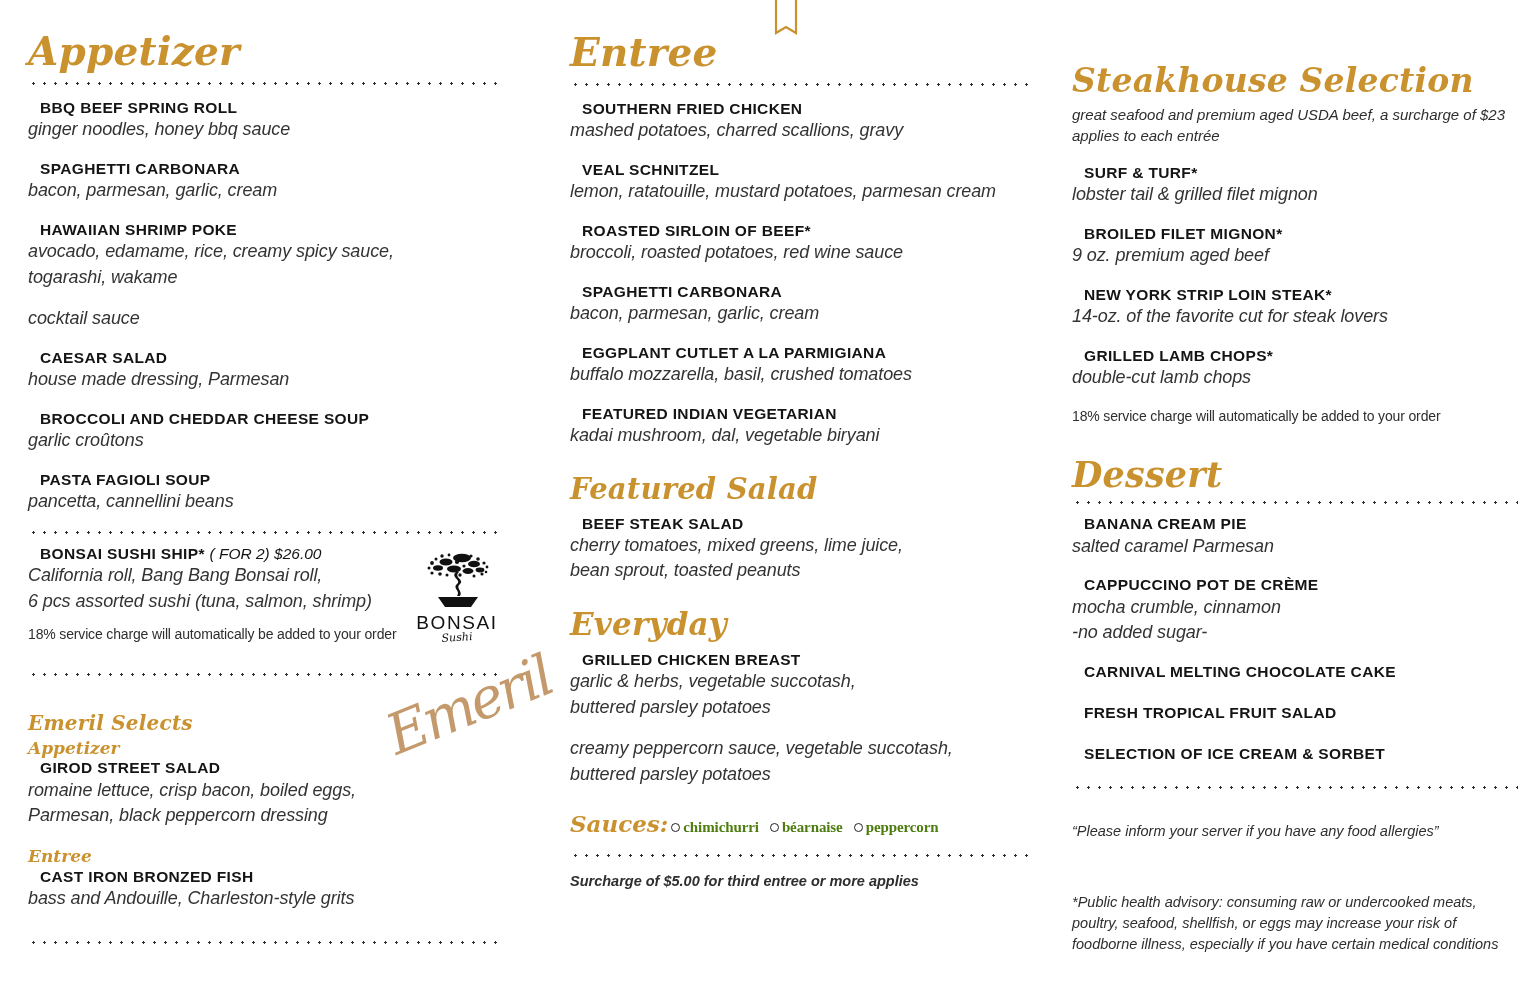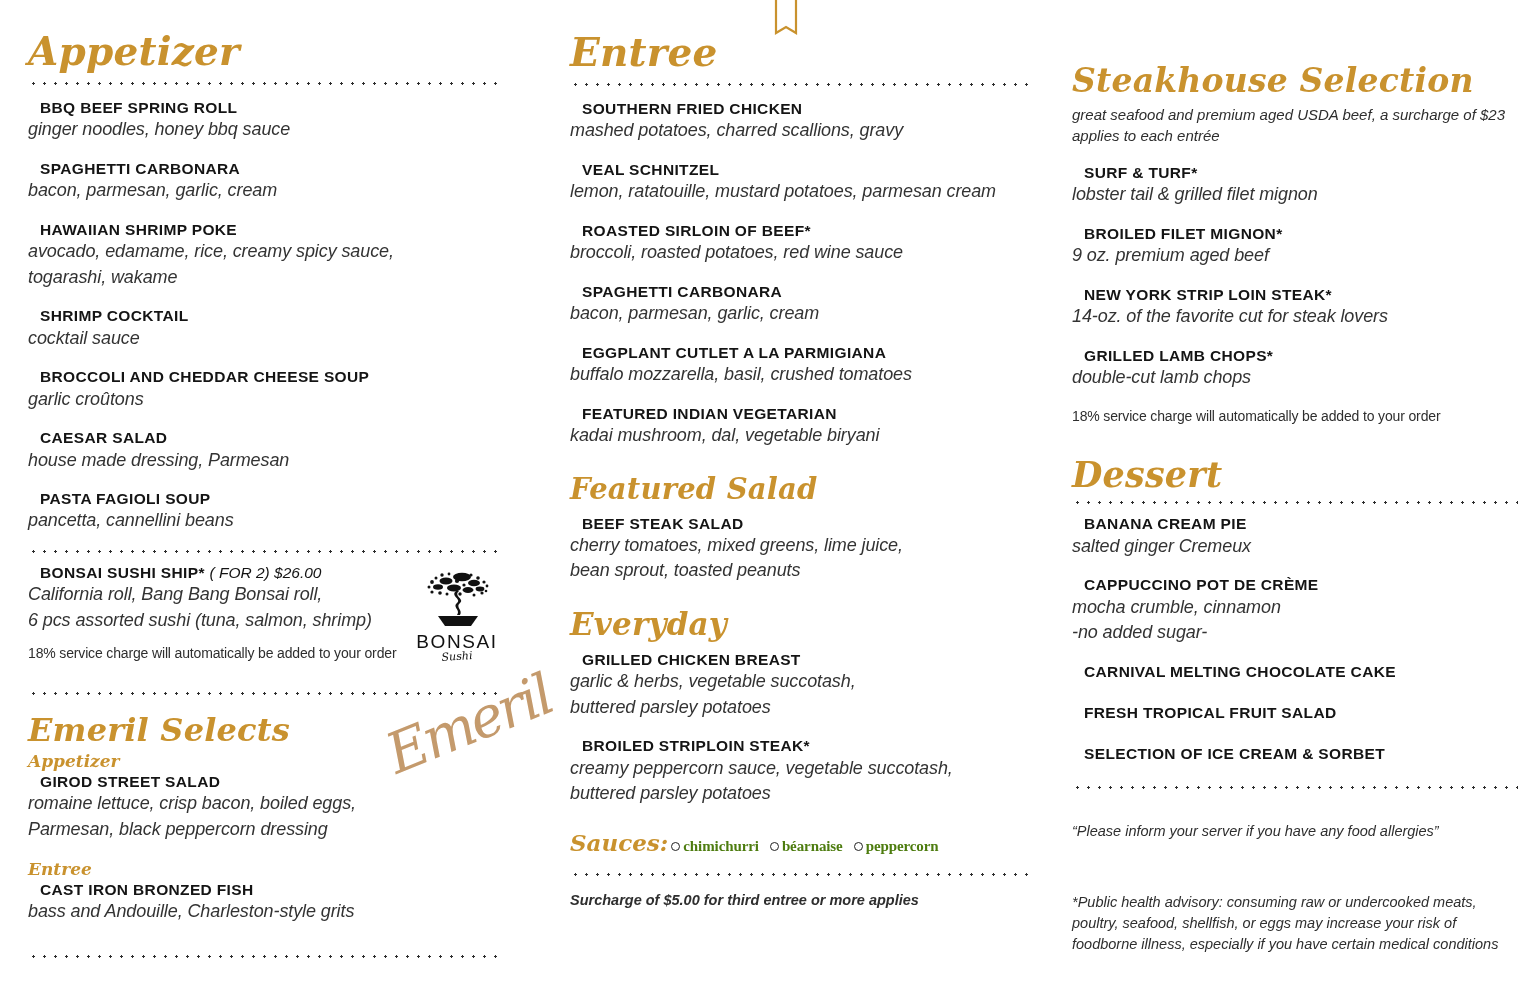--- a/index.html
+++ b/index.html
@@ -54,21 +54,21 @@
     color: #c9922e;
     letter-spacing: 0.2px;
     line-height: 1;
   }
   .h-appetizer  { font-size: 39px; margin-top: 32px; }
   .h-entree     { font-size: 39px; margin-top: 33px; }
   .h-steakhouse { font-size: 33px; margin-top: 64px; }
   .h-featured   { font-size: 29px; margin-top: 26px; margin-bottom: 10px; }
   .h-everyday   { font-size: 31px; margin-top: 25px; margin-bottom: 10px; }
   .h-dessert    { font-size: 35px; margin-top: 31px; }
-  .h-emeril     { font-size: 32px; margin-top: 6px; margin-bottom: 6px; }
+  .h-emeril     { font-size: 20px; margin-top: 24px; margin-bottom: 6px; }
   .h-sub {
     font-family: "DejaVu Serif", "Liberation Serif", serif;
     font-style: italic;
     font-weight: bold;
     color: #c9922e;
     font-size: 17px;
     line-height: 1.1;
     margin-bottom: 1px;
   }
 
@@ -250,30 +250,29 @@
         </div>
         <div class="item">
           <div class="item-name">SPAGHETTI CARBONARA</div>
           <div class="item-desc">bacon, parmesan, garlic, cream</div>
         </div>
         <div class="item">
           <div class="item-name">HAWAIIAN SHRIMP POKE</div>
           <div class="item-desc">avocado, edamame, rice, creamy spicy sauce,<br>togarashi, wakame</div>
         </div>
         <div class="item">
-          <div class="item-name">SHRIMP COCKTAIL</div>
           <div class="item-desc">cocktail sauce</div>
+        </div>
+        <div class="item">
+          <div class="item-name">CAESAR SALAD</div>
+          <div class="item-desc">house made dressing, Parmesan</div>
         </div>
         <div class="item">
           <div class="item-name">BROCCOLI AND CHEDDAR CHEESE SOUP</div>
           <div class="item-desc">garlic croûtons</div>
-        </div>
-        <div class="item">
-          <div class="item-name">CAESAR SALAD</div>
-          <div class="item-desc">house made dressing, Parmesan</div>
         </div>
         <div class="item">
           <div class="item-name">PASTA FAGIOLI SOUP</div>
           <div class="item-desc">pancetta, cannellini beans</div>
         </div>
       </div>
 
       <div class="dots tight"></div>
 
       <div class="bonsai-row">
@@ -396,21 +395,20 @@
         <div class="item-desc">cherry tomatoes, mixed greens, lime juice,<br>bean sprout, toasted peanuts</div>
       </div>
 
       <div class="gold-head h-everyday">Everyday</div>
 
       <div class="item">
         <div class="item-name">GRILLED CHICKEN BREAST</div>
         <div class="item-desc">garlic &amp; herbs, vegetable succotash,<br>buttered parsley potatoes</div>
       </div>
       <div class="item">
-        <div class="item-name">BROILED STRIPLOIN STEAK*</div>
         <div class="item-desc">creamy  peppercorn sauce, vegetable succotash,<br>buttered parsley potatoes</div>
       </div>
 
       <div class="sauces">
         <span class="sauces-label">Sauces:</span>
         <span class="sauce-opt">
           <span class="sauce-circle"></span>
           <span class="sauce-name">chimichurri</span>
         </span>
         <span class="sauce-opt">
@@ -454,21 +452,21 @@
       </div>
 
       <div class="note" style="margin-top:14px;">18% service charge will automatically be added to your order</div>
 
       <div class="gold-head h-dessert">Dessert</div>
       <div class="dots tight"></div>
 
       <div>
         <div class="item">
           <div class="item-name">BANANA CREAM PIE</div>
-          <div class="item-desc">salted ginger Cremeux</div>
+          <div class="item-desc">salted caramel Parmesan</div>
         </div>
         <div class="item">
           <div class="item-name">CAPPUCCINO POT DE CRÈME</div>
           <div class="item-desc">mocha crumble, cinnamon<br>-no added sugar-</div>
         </div>
         <div class="item no-desc">
           <div class="item-name">CARNIVAL MELTING CHOCOLATE CAKE</div>
         </div>
         <div class="item no-desc">
           <div class="item-name">FRESH TROPICAL FRUIT SALAD</div>

